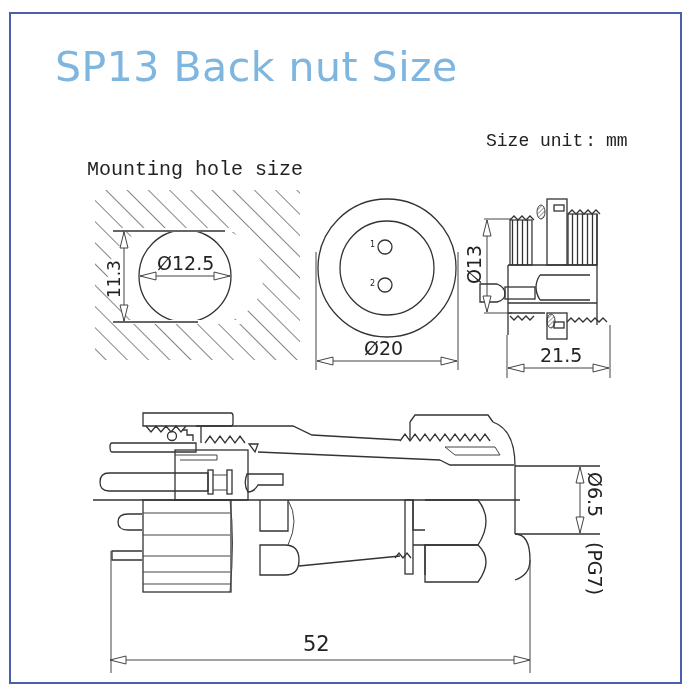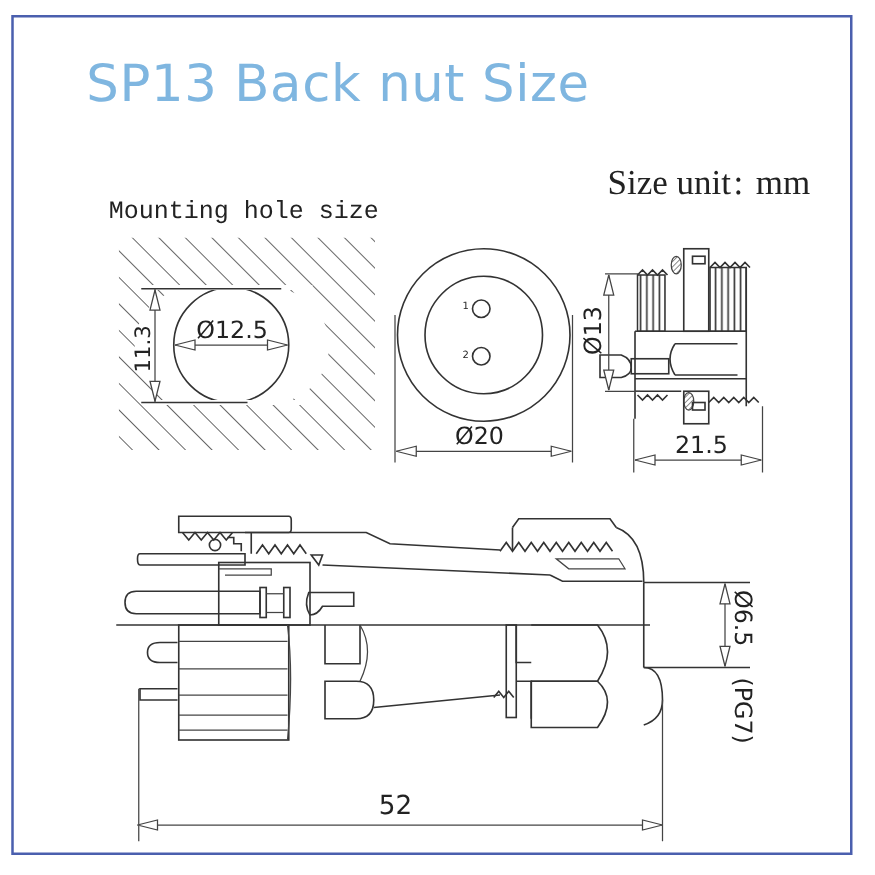--- a/index.html
+++ b/index.html
@@ -1,19 +1,19 @@
 <!DOCTYPE html>
 <html><head>
 <meta charset="utf-8">
 <style>
   html, body { margin: 0; padding: 0; background: #ffffff; }
   body { width: 700px; height: 700px; position: relative; overflow: hidden; font-family: "DejaVu Sans", "Liberation Sans", sans-serif; }
   .frame { position: absolute; left: 9px; top: 12px; width: 673px; height: 672px; border: 2px solid #4a5fae; box-sizing: border-box; }
-  .title { position: absolute; left: 55px; top: 43px; font-size: 41px; color: #7fb6e0; letter-spacing: 0.5px; font-family: "DejaVu Sans", sans-serif; margin-left: 14px; }
-  .unit { position: absolute; left: 486px; top: 131px; font-size: 28px; color: #222; font-family: Liberation Serif, serif; }
+  .title { position: absolute; left: 55px; top: 43px; font-size: 41px; color: #7fb6e0; letter-spacing: 0.5px; font-family: "DejaVu Sans", sans-serif; }
+  .unit { position: absolute; left: 486px; top: 131px; font-size: 18px; color: #222; font-family: Liberation Mono, monospace; }
   .unit .sep { margin: 0 10px 0 2px; }
   .mount-label { position: absolute; left: 87px; top: 158px; font-size: 20px; color: #222; font-family: Liberation Mono, monospace; }
   svg { position: absolute; left: 0; top: 0; }
   .dim { font-family: "DejaVu Sans", sans-serif; fill: #222; }
   .ln { stroke: #333; stroke-width: 1.3; fill: none; }
   .thin { stroke: #444; stroke-width: 1; fill: none; }
   .arrow { fill: #fff; stroke: #444; stroke-width: 1; }
 </style>
 </head>
 <body>

